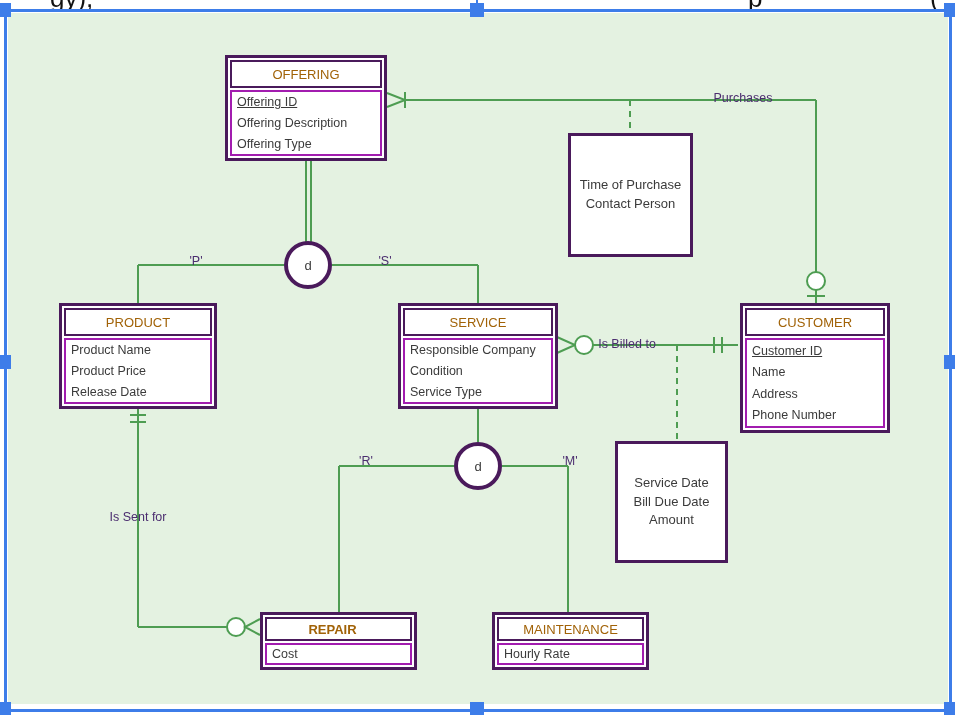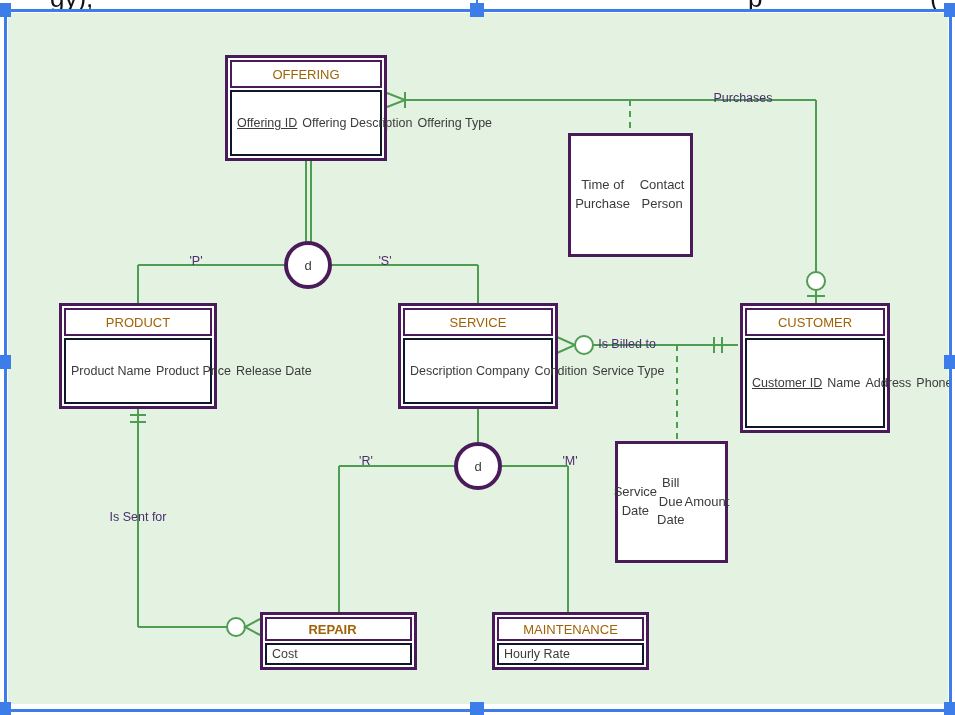--- a/index.html
+++ b/index.html
@@ -19,32 +19,32 @@
   
   .entity{
     position:absolute;box-sizing:border-box;background:#ffffff;
     border:3px solid #4a1a5b;padding:2px;display:flex;flex-direction:column;
   }
   .ent-hdr{
     box-sizing:border-box;border:2px solid #4a1a5b;flex:0 0 auto;
     text-align:center;font-size:13px;color:#a16207;padding:5px 0 4px 0;background:#fff;
   }
   .ent-body{
-    box-sizing:border-box;border:2px solid #0f172a;margin-top:2px;flex:1 1 auto;
-    display:flex;flex-direction:row;background:#fff;
+    box-sizing:border-box;border:2px solid #a21caf;margin-top:2px;flex:1 1 auto;
+    display:flex;flex-direction:column;background:#fff;
   }
   .ent-row{
     flex:1 1 auto;display:flex;align-items:center;padding-left:5px;
     font-size:12.5px;color:#3b3b3b;white-space:nowrap;
   }
   .ent-row.pk{text-decoration:underline;}
   
   .note-box{
     position:absolute;box-sizing:border-box;background:#ffffff;border:3px solid #4a1a5b;
-    display:flex;justify-content:center;align-items:center;
+    display:flex;flex-direction:column;justify-content:center;align-items:center;
     font-size:13px;color:#3b3b3b;line-height:1.45;text-align:center;
   }
   
   .d-circle{
     position:absolute;box-sizing:border-box;width:48px;height:48px;border-radius:50%;
     background:#ffffff;border:4px solid #4a1a5b;display:flex;align-items:center;justify-content:center;
     font-size:13px;color:#3b3b3b;
   }
   
   .rel-label{
@@ -132,21 +132,21 @@
   <div class="ent-body">
     <div class="ent-row">Product Name</div>
     <div class="ent-row">Product Price</div>
     <div class="ent-row">Release Date</div>
   </div>
 </div>
 
 <div class="entity" style="left:398px;top:303px;width:160px;height:106px">
   <div class="ent-hdr">SERVICE</div>
   <div class="ent-body">
-    <div class="ent-row">Description Company</div>
+    <div class="ent-row">Responsible Company</div>
     <div class="ent-row">Condition</div>
     <div class="ent-row">Service Type</div>
   </div>
 </div>
 
 <div class="entity" style="left:740px;top:303px;width:150px;height:130px">
   <div class="ent-hdr">CUSTOMER</div>
   <div class="ent-body">
     <div class="ent-row pk">Customer ID</div>
     <div class="ent-row">Name</div>

